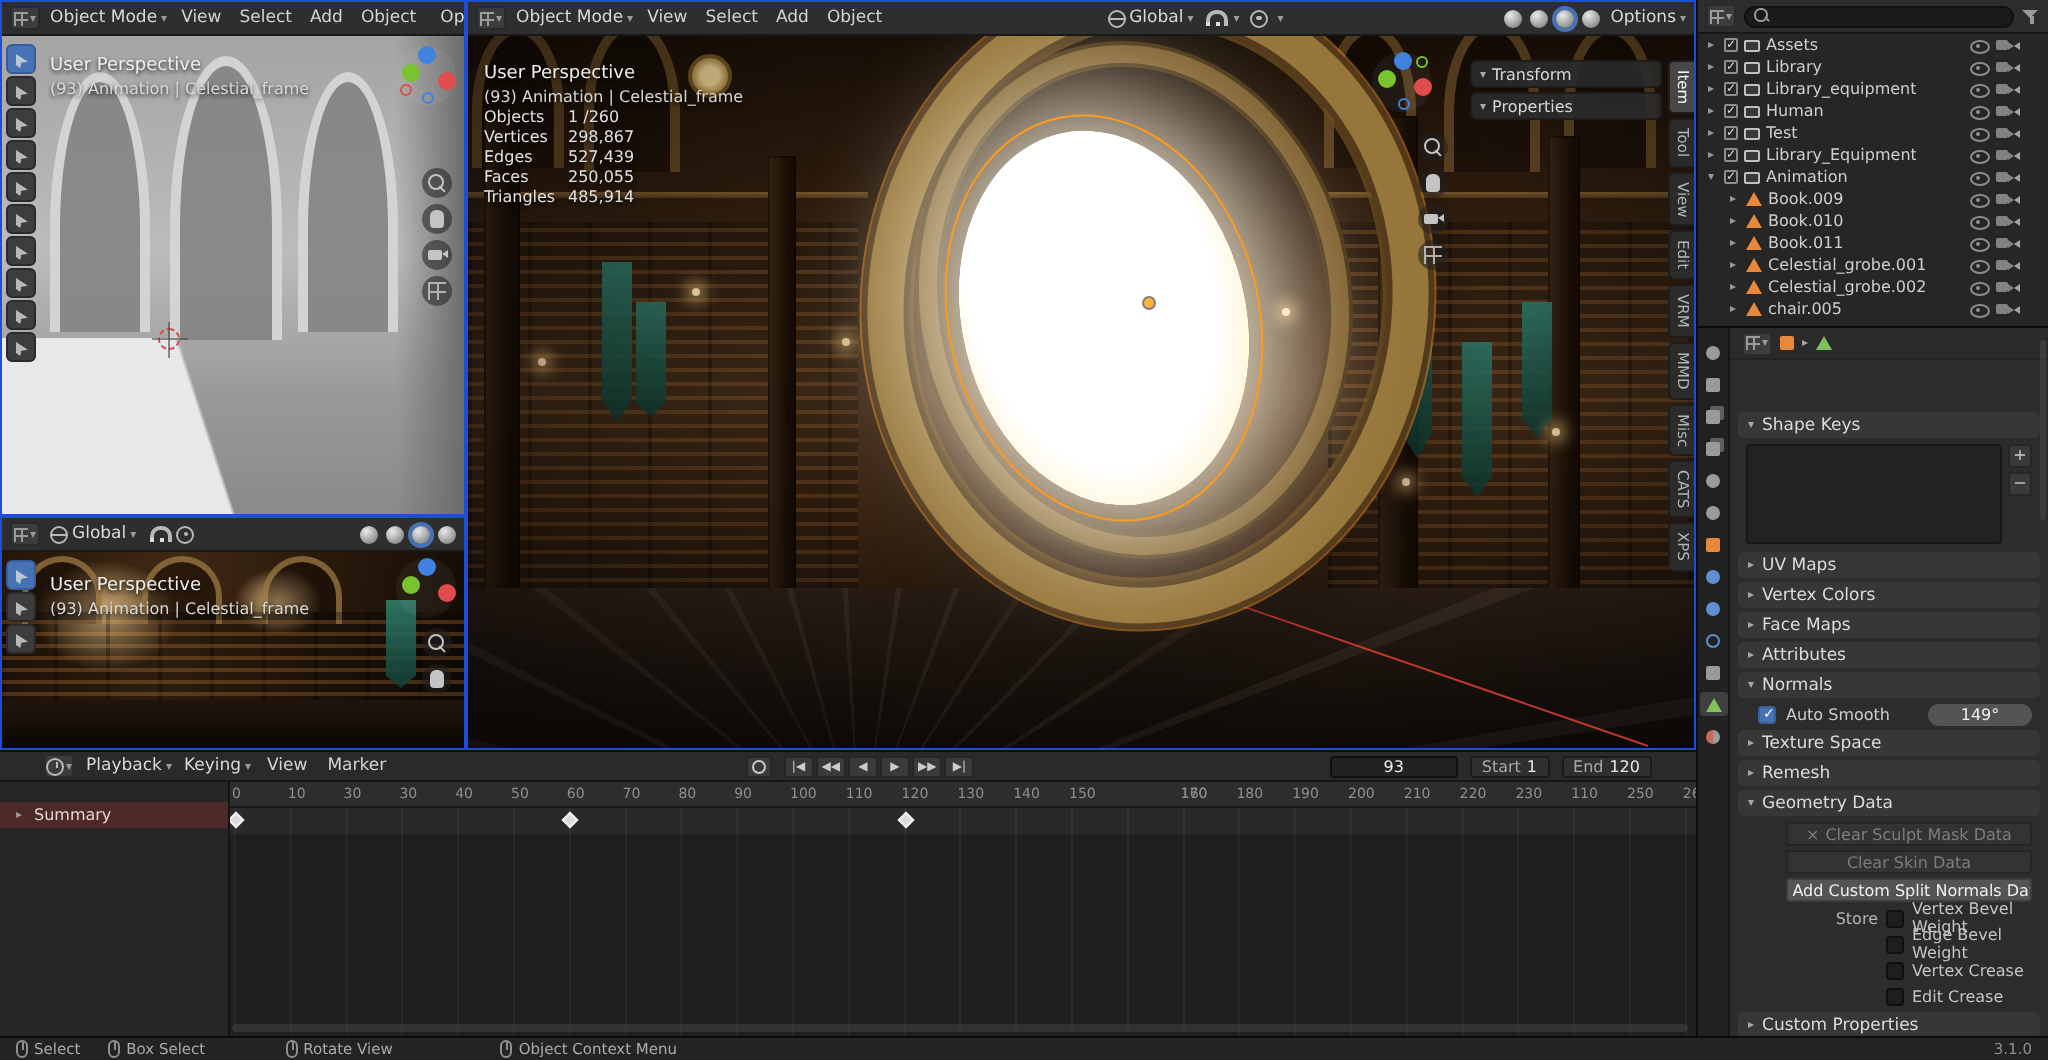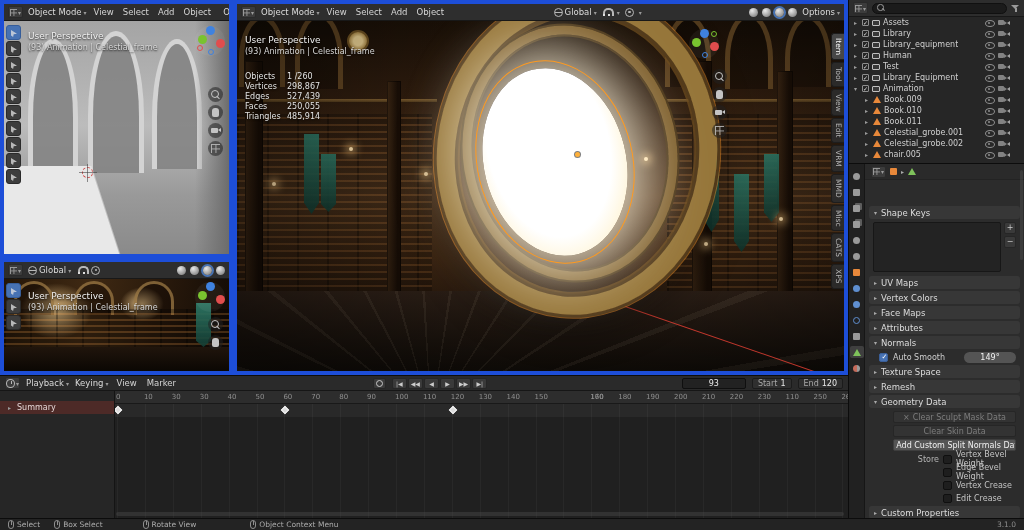--- a/index.html
+++ b/index.html
@@ -1,33 +1,33 @@
 <!DOCTYPE html>
 <html><head>
 <meta charset="utf-8">
 <style>
 *{box-sizing:border-box;margin:0;padding:0}
 body{margin:0;background:#000;font-family:"DejaVu Sans","Liberation Sans",sans-serif}
 .app{position:relative;width:1024px;height:530px;background:#1d1d1d;overflow:hidden;color:#cfcfcf;font-size:8.5px}
-.vp{position:absolute;overflow:hidden;border:4px solid #1d4ed8;background:#0c4a6e}
+.vp{position:absolute;overflow:hidden;border:1px solid #1d4ed8;background:#0c4a6e}
 #vp1{left:0;top:0;width:233px;height:258px}
 #vp2{left:0;top:258px;width:233px;height:117px}
 #vpm{left:233px;top:0;width:615px;height:375px}
 .vph{position:absolute;top:0;left:0;right:0;height:17px;background:#2e2e2e;border-bottom:1px solid #181818;display:flex;align-items:center;gap:5px;padding:0 4px;z-index:40;white-space:nowrap}
 .menu{padding:0 2px;color:#d4d4d4}
 .dd{display:inline-flex;align-items:center;gap:2px;color:#dadada}
 .caret{font-size:6px;color:#9a9a9a}
 .spacer{flex:1}
 .edicon{width:15px;height:12px;background:#3c3c3c;border:1px solid #2a2a2a;border-radius:2px;display:inline-flex;align-items:center;justify-content:center;gap:1px;flex:none}
 .edg{width:7px;height:7px;background:linear-gradient(#b5b5b5 1px,transparent 1px),linear-gradient(90deg,#b5b5b5 1px,transparent 1px);background-size:3.5px 3.5px;opacity:.8}
 .scene{position:absolute;left:0;right:0;top:17px;bottom:0;overflow:hidden}
 .ovl{position:absolute;left:8px;top:14px;z-index:30;text-shadow:0 1px 2px rgba(0,0,0,.85);line-height:11px}
 .ovl .l1{font-size:9px;color:#f0f0f0}
 .ovl .l2{font-size:8px;color:#d8d8d8}
-.stats{margin-top:15px;font-size:8px;color:#e2e2e2}
+.stats{margin-top:0;font-size:8px;color:#e2e2e2}
 .srow{display:flex;line-height:10px}
 .sl{width:42px}
 
 .gizmo{position:absolute;z-index:32;width:30px;height:30px;border-radius:50%;background:rgba(255,255,255,.05)}
 .gdot{position:absolute;border-radius:50%}
 .gs{width:9px;height:9px;font-size:6.5px;line-height:9px;text-align:center;color:rgba(15,15,15,.8);font-weight:bold}
 .gh{width:6px;height:6px;border:1.5px solid}
 .axr{background:#e14d4d}.axg{background:#79c32f}.axb{background:#3f82e0}
 .bxr{border-color:#e14d4d}.bxg{border-color:#79c32f}.bxb{border-color:#3f82e0}
 .navcol{position:absolute;z-index:32;display:flex;flex-direction:column;gap:3px}
@@ -87,21 +87,21 @@
 .redline{position:absolute;left:368px;top:278px;width:235px;border-top:1.5px solid rgba(222,62,50,.85);transform:rotate(19deg);transform-origin:left top;z-index:5}
 
 .npanel{position:absolute;right:16px;top:12px;z-index:36;width:96px}
 .nrow{height:14px;background:rgba(42,42,42,.92);border:1px solid #1c1c1c;border-radius:3px;display:flex;align-items:center;gap:3px;padding:0 4px;margin-bottom:2px;font-size:8px;color:#d8d8d8}
 .ntabs{position:absolute;right:0;top:12px;z-index:36;display:flex;flex-direction:column;gap:2px}
 .ntab{writing-mode:vertical-rl;font-size:7.5px;color:#b5b5b5;background:rgba(44,44,44,.92);border:1px solid #1d1d1d;border-right:none;border-radius:3px 0 0 3px;padding:4px 1px;width:13px;text-align:center}
 .ntab.active{background:#474747;color:#fff}
 .parw{font-size:6px;color:#a8a8a8}
 
 #tl{position:absolute;left:0;top:375px;width:848px;height:143px;background:#1e1e1e;border-top:1px solid #0d0d0d}
-.tlh{position:absolute;top:0;left:0;right:0;height:15px;background:#2a2a2a;border-bottom:1px solid #161616;display:flex;align-items:center;gap:6px;padding:0 5px;font-size:8.5px;z-index:5}
+.tlh{position:absolute;top:0;left:0;right:0;height:15px;background:#2a2a2a;border-bottom:1px solid #161616;display:flex;align-items:center;gap:6px;padding:0 22px;font-size:8.5px;z-index:5}
 .clockg{width:9px;height:9px;border:1px solid #b8b8b8;border-radius:50%;position:relative}
 .clockg::after{content:'';position:absolute;left:3.6px;top:1.4px;width:1px;height:3px;background:#b8b8b8}
 .rec{width:13px;height:11px;border-radius:2px;background:#3a3a3a;border:1px solid #262626;display:flex;align-items:center;justify-content:center}
 .rec::after{content:'';width:5px;height:5px;border-radius:50%;border:1px solid #c8c8c8}
 .trans{display:flex;align-items:center;gap:1px}
 .tpb{min-width:15px;height:11px;background:#3a3a3a;border:1px solid #262626;border-radius:2px;color:#ccc;font-size:6px;display:flex;align-items:center;justify-content:center;padding:0 2px}
 .ffield{height:11px;background:#222;border:1px solid #0f0f0f;border-radius:2px;color:#eaeaea;font-size:8px;display:flex;align-items:center;justify-content:center}
 .fcur{width:64px}
 .fse{display:flex;align-items:center;gap:3px;background:#2f2f2f;border:1px solid #1b1b1b;border-radius:2px;height:11px;padding:0 5px;font-size:8px}
 .fse .lab{color:#a8a8a8}.fse .val{color:#eaeaea}
@@ -396,20 +396,30 @@
               <span class="sl">Faces</span>
               <span class="sv">250,055</span>
             </div>
           <div class="srow">
               <span class="sl">Triangles</span>
               <span class="sv">485,914</span>
             </div>
         </div>
       </div>
 
+      <div class="npanel">
+        <div class="nrow">
+            <span class="parw">▾</span>
+            <span>Transform</span>
+          </div>
+        <div class="nrow">
+            <span class="parw">▾</span>
+            <span>Properties</span>
+          </div>
+      </div>
       <div class="ntabs">
         <div class="ntab active">Item</div>
         <div class="ntab">Tool</div>
         <div class="ntab">View</div>
         <div class="ntab">Edit</div>
         <div class="ntab">VRM</div>
         <div class="ntab">MMD</div>
         <div class="ntab">Misc</div>
         <div class="ntab">CATS</div>
         <div class="ntab">XPS</div>

